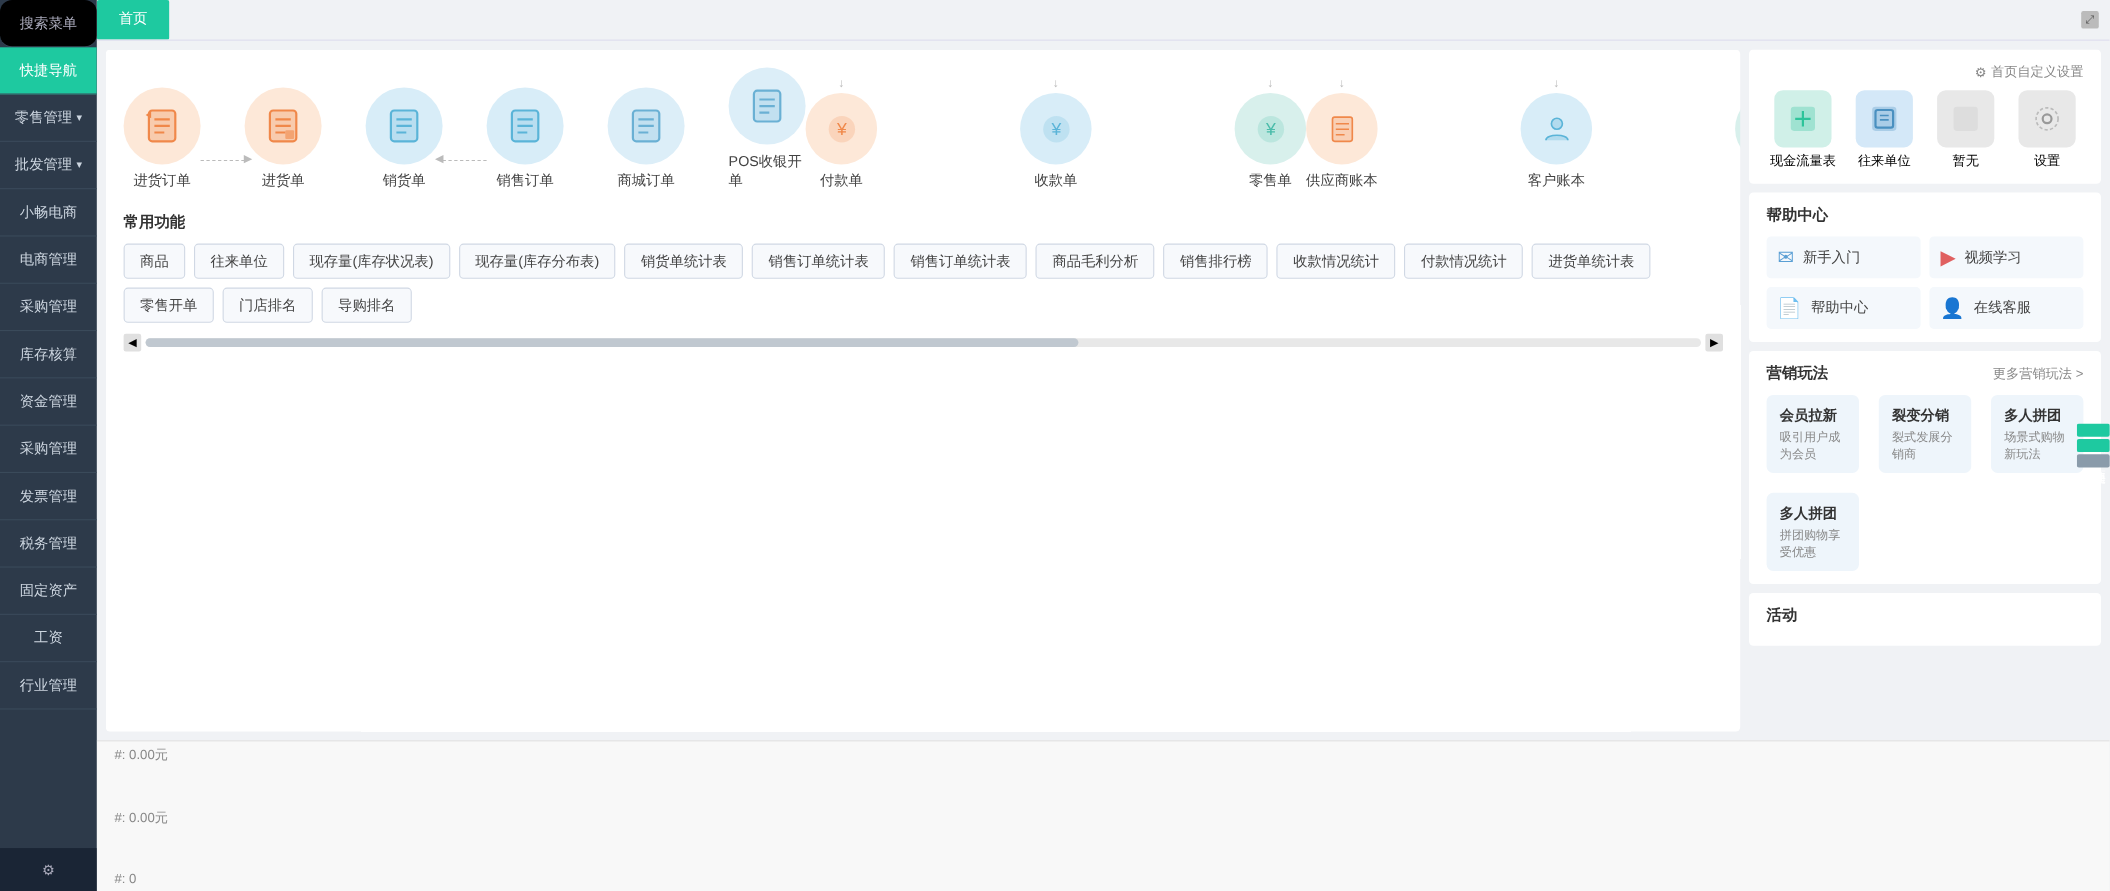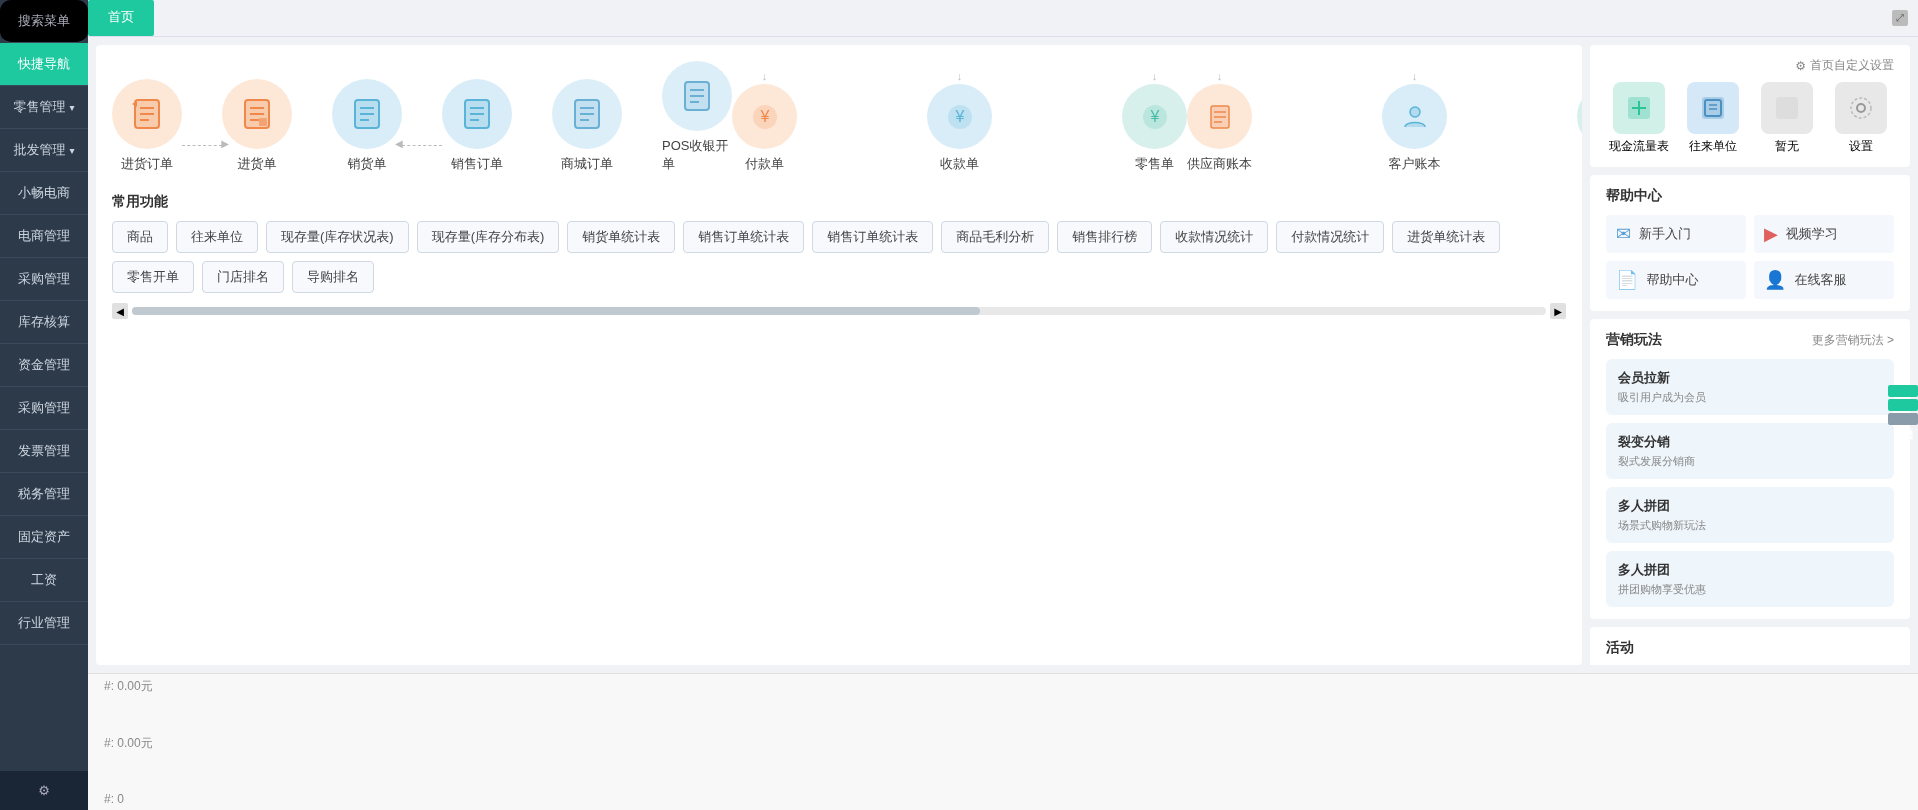--- a/index.html
+++ b/index.html
@@ -208,21 +208,21 @@
       border-radius: 4px;
       cursor: pointer;
     }
     .help-icon { font-size: 18px; color: #5a9fd4; }
     .help-label { font-size: 13px; color: #444; }
 
     
     .marketing-header { display: flex; align-items: center; justify-content: space-between; margin-bottom: 10px; }
     .marketing-title { font-size: 14px; font-weight: bold; color: #333; }
     .marketing-more { font-size: 12px; color: #888; cursor: pointer; }
-    .marketing-grid { display: grid; grid-template-columns: 1fr; gap: 8px; }
+    .marketing-grid { display: grid; grid-template-columns: 1fr 1fr 1fr; gap: 18px; }
     .marketing-item {
       background: #eef5fb;
       border-radius: 6px;
       padding: 10px 12px;
       cursor: pointer;
     }
     .marketing-item-title { font-size: 13px; font-weight: bold; color: #333; margin-bottom: 3px; }
     .marketing-item-sub { font-size: 11px; color: #888; }
 
     

